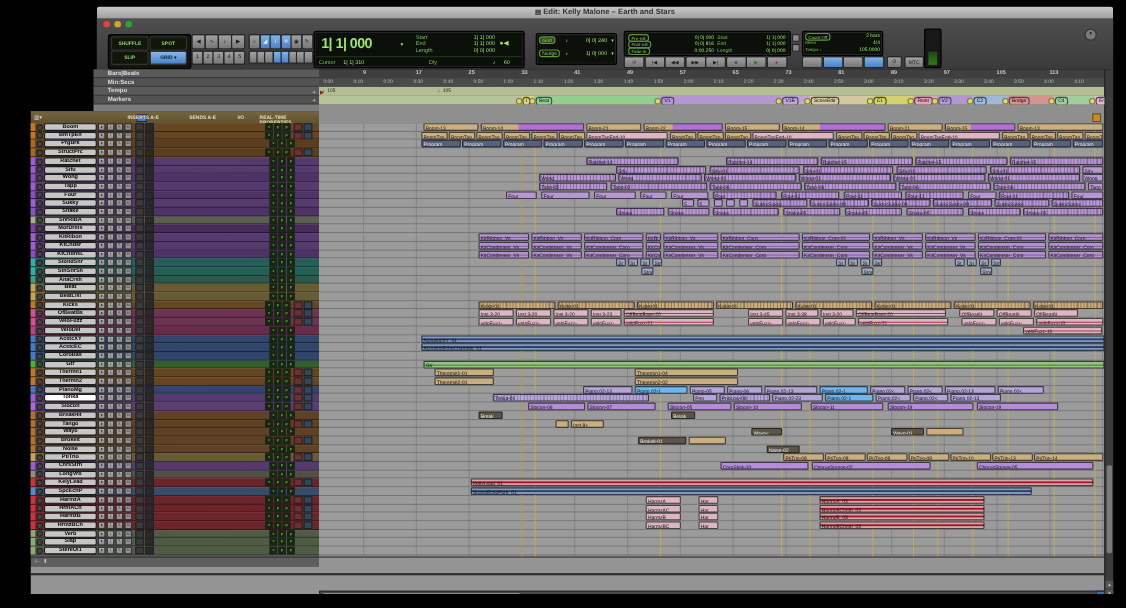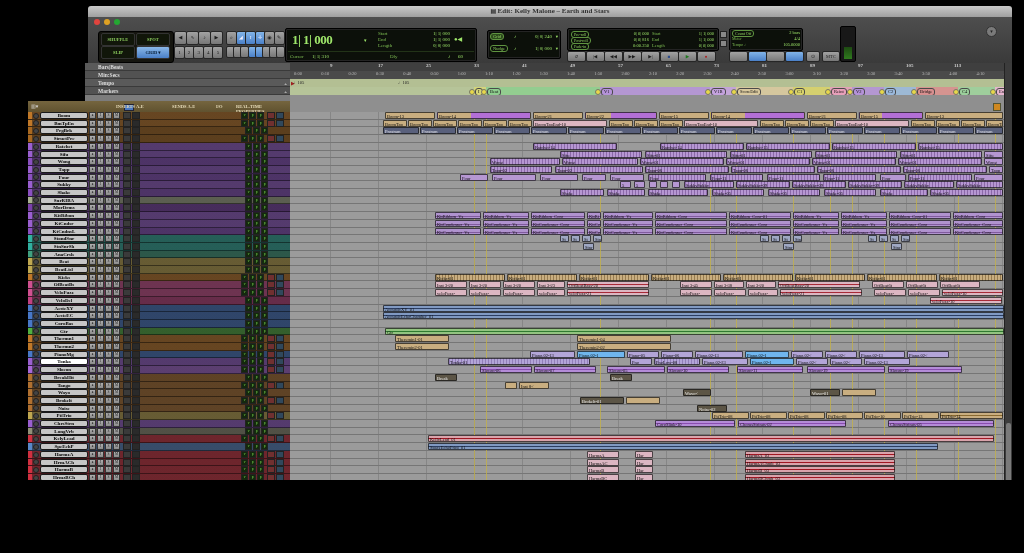--- a/index.html
+++ b/index.html
@@ -1,17 +1,17 @@
 <!DOCTYPE html>
 <html><head>
 <meta charset="utf-8">
 <style>
   html,body{margin:0;padding:0;background:#000;}
-  #stage{position:relative;width:1024px;height:480px;background:#000;overflow:hidden;
-         font-family:Liberation Serif, serif;-webkit-font-smoothing:antialiased;}
+  #stage{position:relative;width:1024px;height:540px;background:#000;overflow:hidden;
+         font-family:Liberation Sans, sans-serif;-webkit-font-smoothing:antialiased;}
   .abs{position:absolute;}
   
   #titlebar{left:88px;top:6px;width:924px;height:11px;background:linear-gradient(#c9c9c9,#9f9f9f);
             border-bottom:1px solid #6a6a6a;border-radius:3px 3px 0 0;text-align:center;
             font-size:7px;line-height:11px;color:#333;font-weight:bold;}
   
   #toolbar{left:88px;top:17px;width:924px;height:46px;background:linear-gradient(#4e4e4e,#3a3a3a);
            border-bottom:1px solid #1a1a1a;}
   .tl{width:6px;height:6px;border-radius:50%;top:2px;}
   .mode{width:32px;height:11px;background:#11160a;color:#8fd060;font-size:4.5px;line-height:11px;

